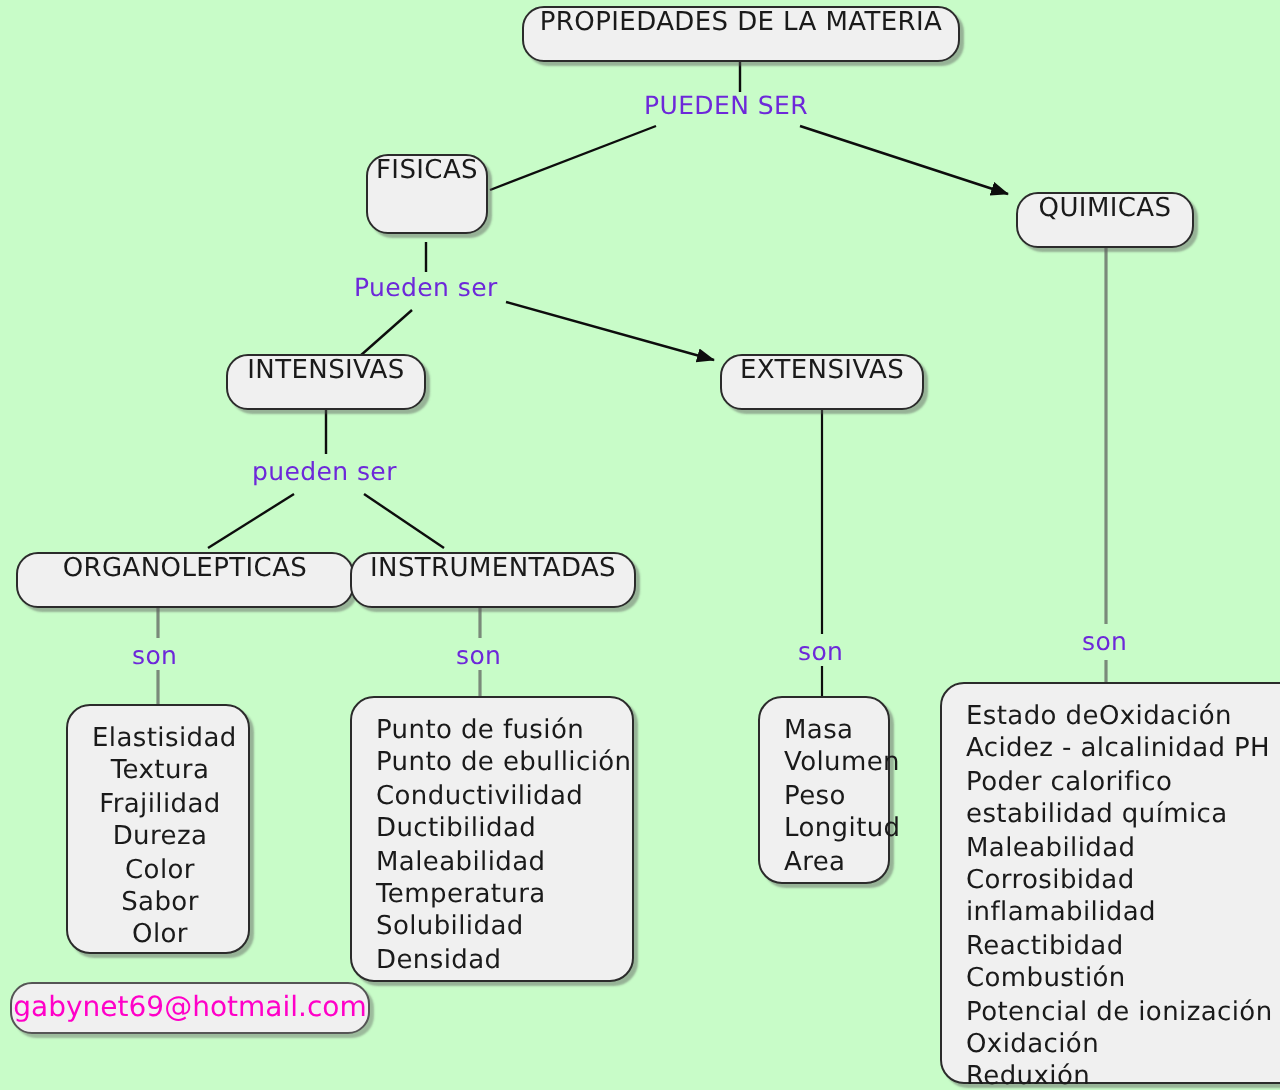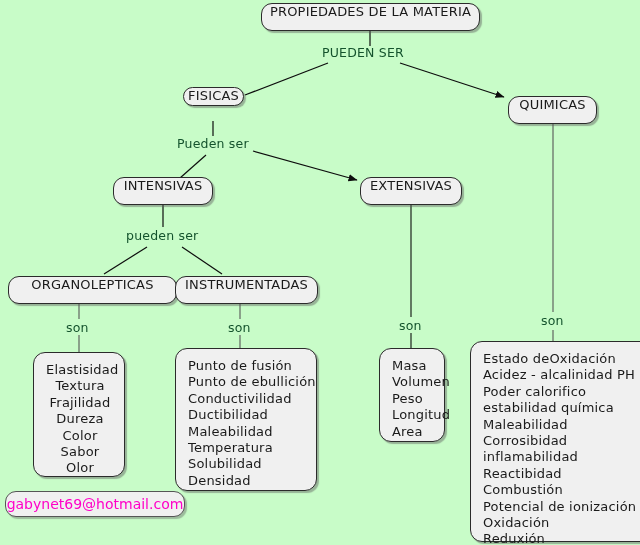--- a/index.html
+++ b/index.html
@@ -53,21 +53,21 @@
     text-align: left;
     white-space: normal;
   }
   .node.list .li {
     display: block;
     white-space: nowrap;
   }
   .edge-label {
     position: absolute;
     font-size: 12.5px;
-    color: #14532d;
+    color: #6d28d9;
     background: transparent;
     white-space: nowrap;
     letter-spacing: 0.2px;
     text-align: center;
   }
   .email-box {
     position: absolute;
     box-sizing: border-box;
     background: #f0f0f0;
     border: 1px solid #555;
@@ -123,21 +123,21 @@
     <line x1="553" y1="124" x2="553" y2="312" stroke="#7a8a7a" stroke-width="1.6"></line>
     <line x1="553" y1="330" x2="553" y2="344" stroke="#7a8a7a" stroke-width="1.6"></line>
   </svg>
 
   <div class="node" style="left:261px; top:3px; width:219px; height:28px;">
     <span>PROPIEDADES DE LA MATERIA</span>
   </div>
 
   <div class="edge-label" style="left:322px; top:45px;">PUEDEN SER</div>
 
-  <div class="node" style="left:183px; top:87px; width:61px; height:19px;">
+  <div class="node" style="left:183px; top:77px; width:61px; height:40px;">
     <span>FISICAS</span>
   </div>
 
   <div class="node" style="left:508px; top:96px; width:89px; height:28px;">
     <span>QUIMICAS</span>
   </div>
 
   <div class="edge-label" style="left:177px; top:136px;">Pueden ser</div>
 
   <div class="node" style="left:113px; top:177px; width:100px; height:28px;">

